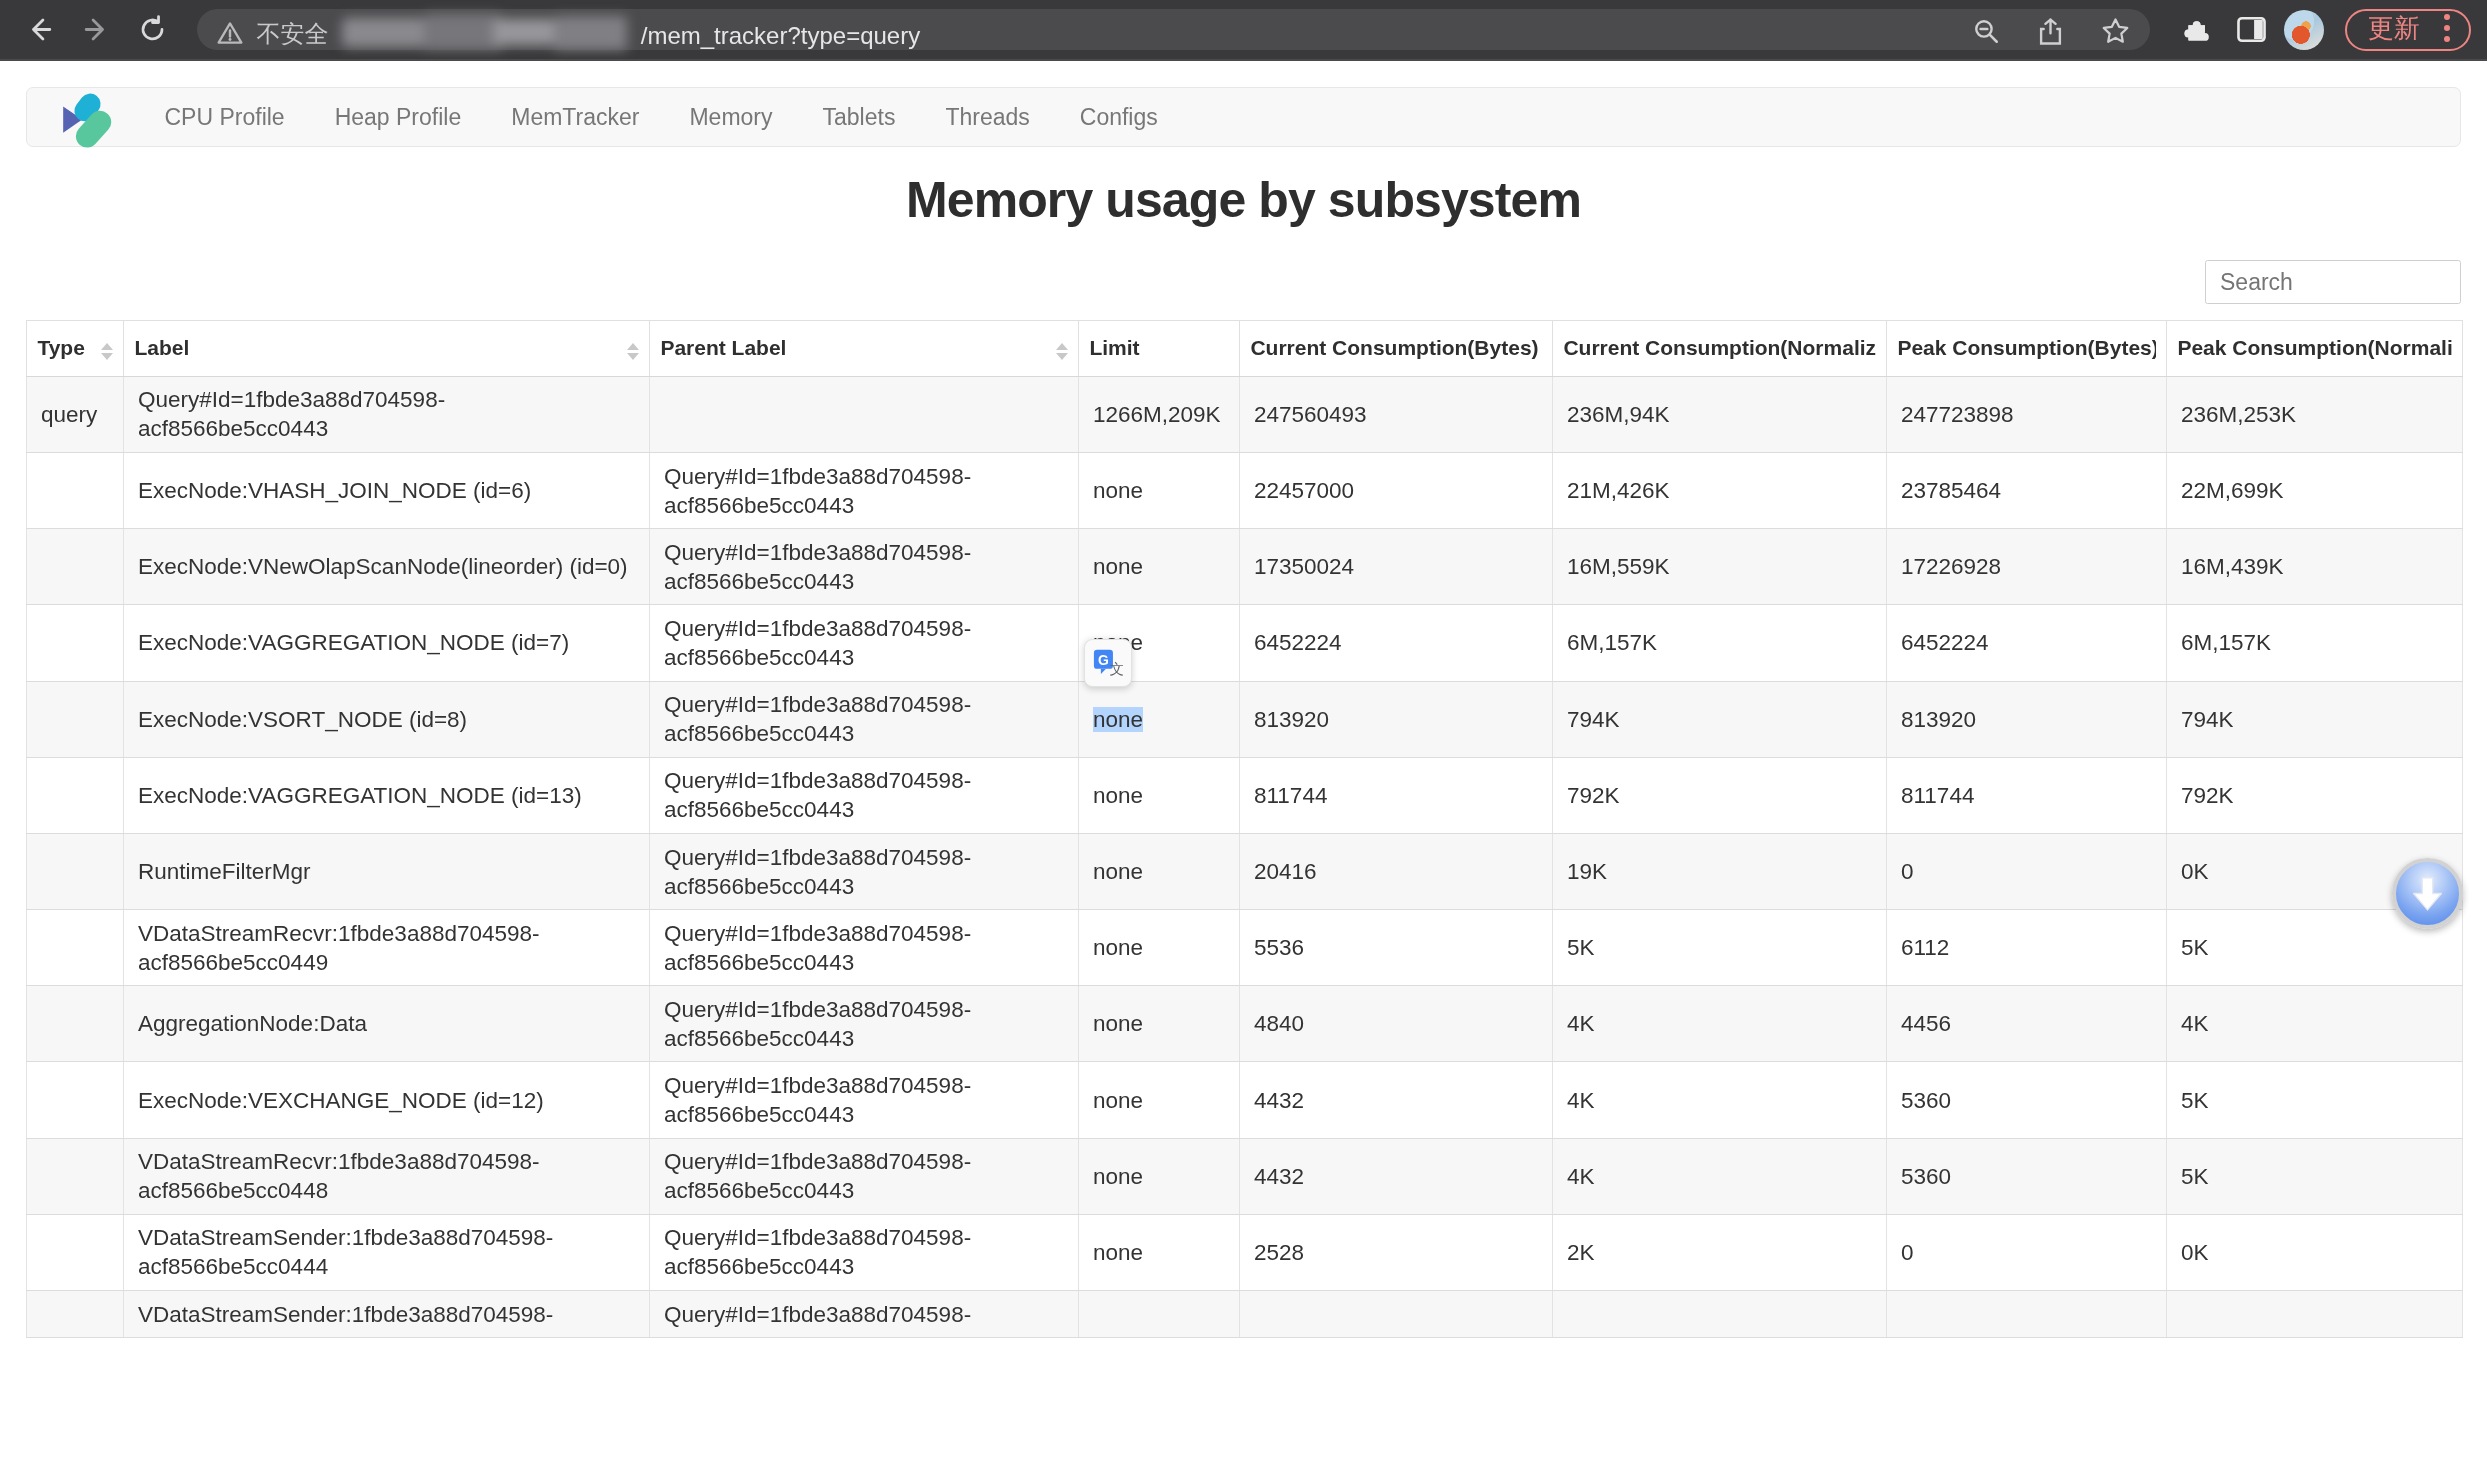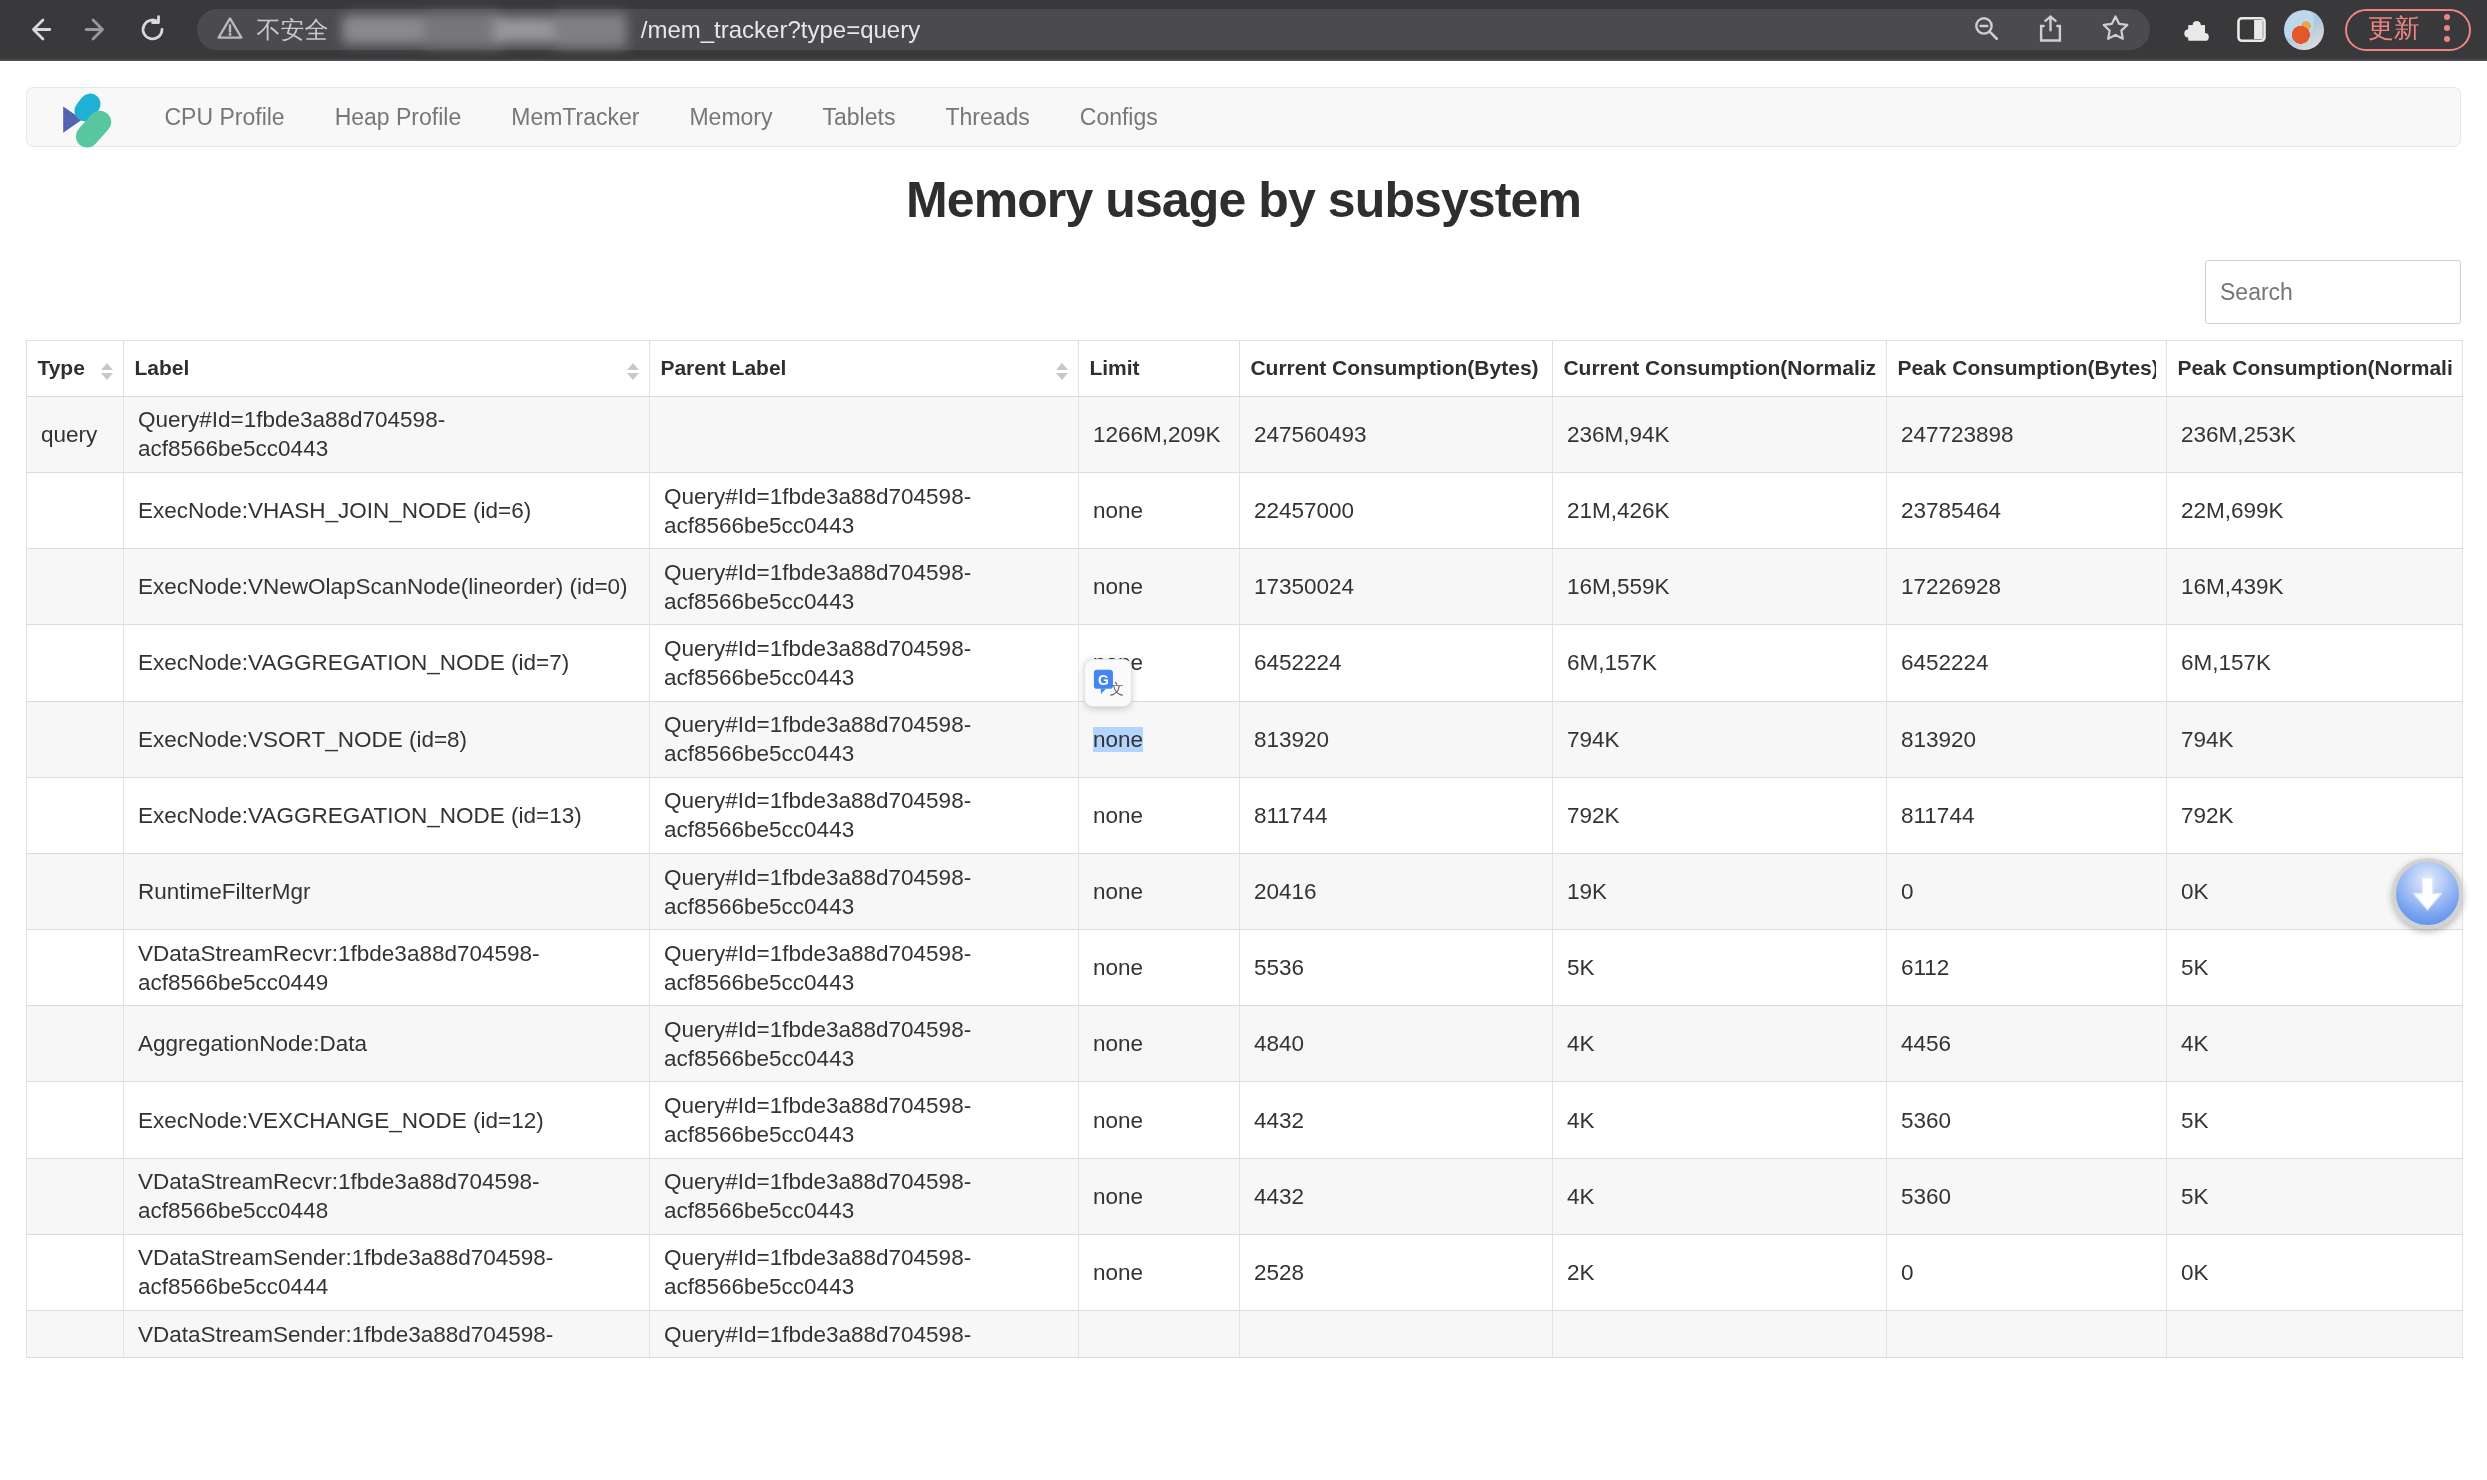--- a/index.html
+++ b/index.html
@@ -5,21 +5,21 @@
   * { margin:0; padding:0; box-sizing:border-box; }
   html,body { width:2487px; height:1481px; overflow:hidden; background:#fff;
     font-family:"Liberation Sans", sans-serif; position:relative; }
 
   
   .toolbar { height:61px; background:#39393b; display:flex; align-items:center;
     padding:0 15.6px; gap:8.6px; border-bottom:2.6px solid #4a4a4c; }
   .tb-btn { width:48px; height:48px; display:flex; align-items:center; justify-content:center;
     border-radius:50%; flex:0 0 auto; cursor:pointer; }
   .omnibox { flex:1; height:41px; background:#4b4b4e; border-radius:21px; margin:0 12px;
-    display:flex; align-items:center; padding:0 19px; gap:12px; min-width:0; }
+    display:flex; align-items:flex-end; padding:0 19px; gap:12px; min-width:0; }
   .omni-text { font-size:24px; color:#c9c9cb; white-space:nowrap; }
   .omni-path { font-size:24px; color:#e6e6e8; white-space:nowrap; }
   .url-blur { position:relative; width:285px; height:36px; margin:0 1.7px; flex:0 0 auto;
     filter:blur(6px); overflow:hidden; }
   .url-blur .b1 { position:absolute; left:0; top:3.5px; width:104px; height:29px; background:#8a8a8e; border-radius:5.2px;}
   .url-blur .b2 { position:absolute; left:82px; top:0; width:78px; height:38px; background:#77777b; border-radius:5.2px;}
   .url-blur .b3 { position:absolute; left:151px; top:5.2px; width:69px; height:26px; background:#97979b; border-radius:5.2px;}
   .url-blur .b4 { position:absolute; left:212px; top:1.7px; width:74px; height:35px; background:#808084; border-radius:5.2px;}
   .omni-right { margin-left:auto; display:flex; align-items:center; gap:35px; padding-left:17.3px; }
   .avatar { width:40px; height:40px; border-radius:50%; flex:0 0 auto; cursor:pointer;
@@ -36,21 +36,21 @@
 
   
   .page { position:relative; }
   .navbar { margin:26px 26px 0; height:60px; background:#f8f8f8; border:0.9px solid #e7e7e7;
     border-radius:7px; display:flex; align-items:center; }
   .brand { margin:0 22.5px 0 24px; display:flex; align-items:center; cursor:pointer; }
   .nav-link { font-size:23px; color:#777; text-decoration:none; padding:0 25px; line-height:80px;
     display:block; cursor:pointer; }
   h1.title { margin:24px 26px 0; font-size:50px; font-weight:bold; color:#2e2e2e; letter-spacing:-0.9px;text-align:center; }
   .search-row { margin:31px 26px 0; display:flex; justify-content:flex-end; }
-  .search-input { width:256px; height:64px; border:1.7px solid #cfcfcf; border-radius:2.6px;
+  .search-input { width:256px; height:44px; border:1.7px solid #cfcfcf; border-radius:2.6px;
     font-size:23px; color:#444; padding:0 14px; outline:none; font-family:inherit; }
 
   
   table.grid { width:2435px; margin:15.6px 26px 0; border-collapse:collapse; table-layout:fixed;
     border:0.9px solid #e0e0e0; }
   .grid th { border:0.9px solid #e0e0e0; border-bottom:1.7px solid #d8d8d8; padding:15.6px 10.4px;
     font-size:21px; color:#2f2f2f; text-align:left; background:#fff; cursor:pointer; }
   .grid td { border-left:0.9px solid #e3e3e3; border-right:0.9px solid #e3e3e3;
     border-top:1.7px solid #dcdcdc; border-bottom:1.7px solid #dcdcdc;
     padding:8.6px 14px; font-size:22.5px; color:#333; line-height:29px;

